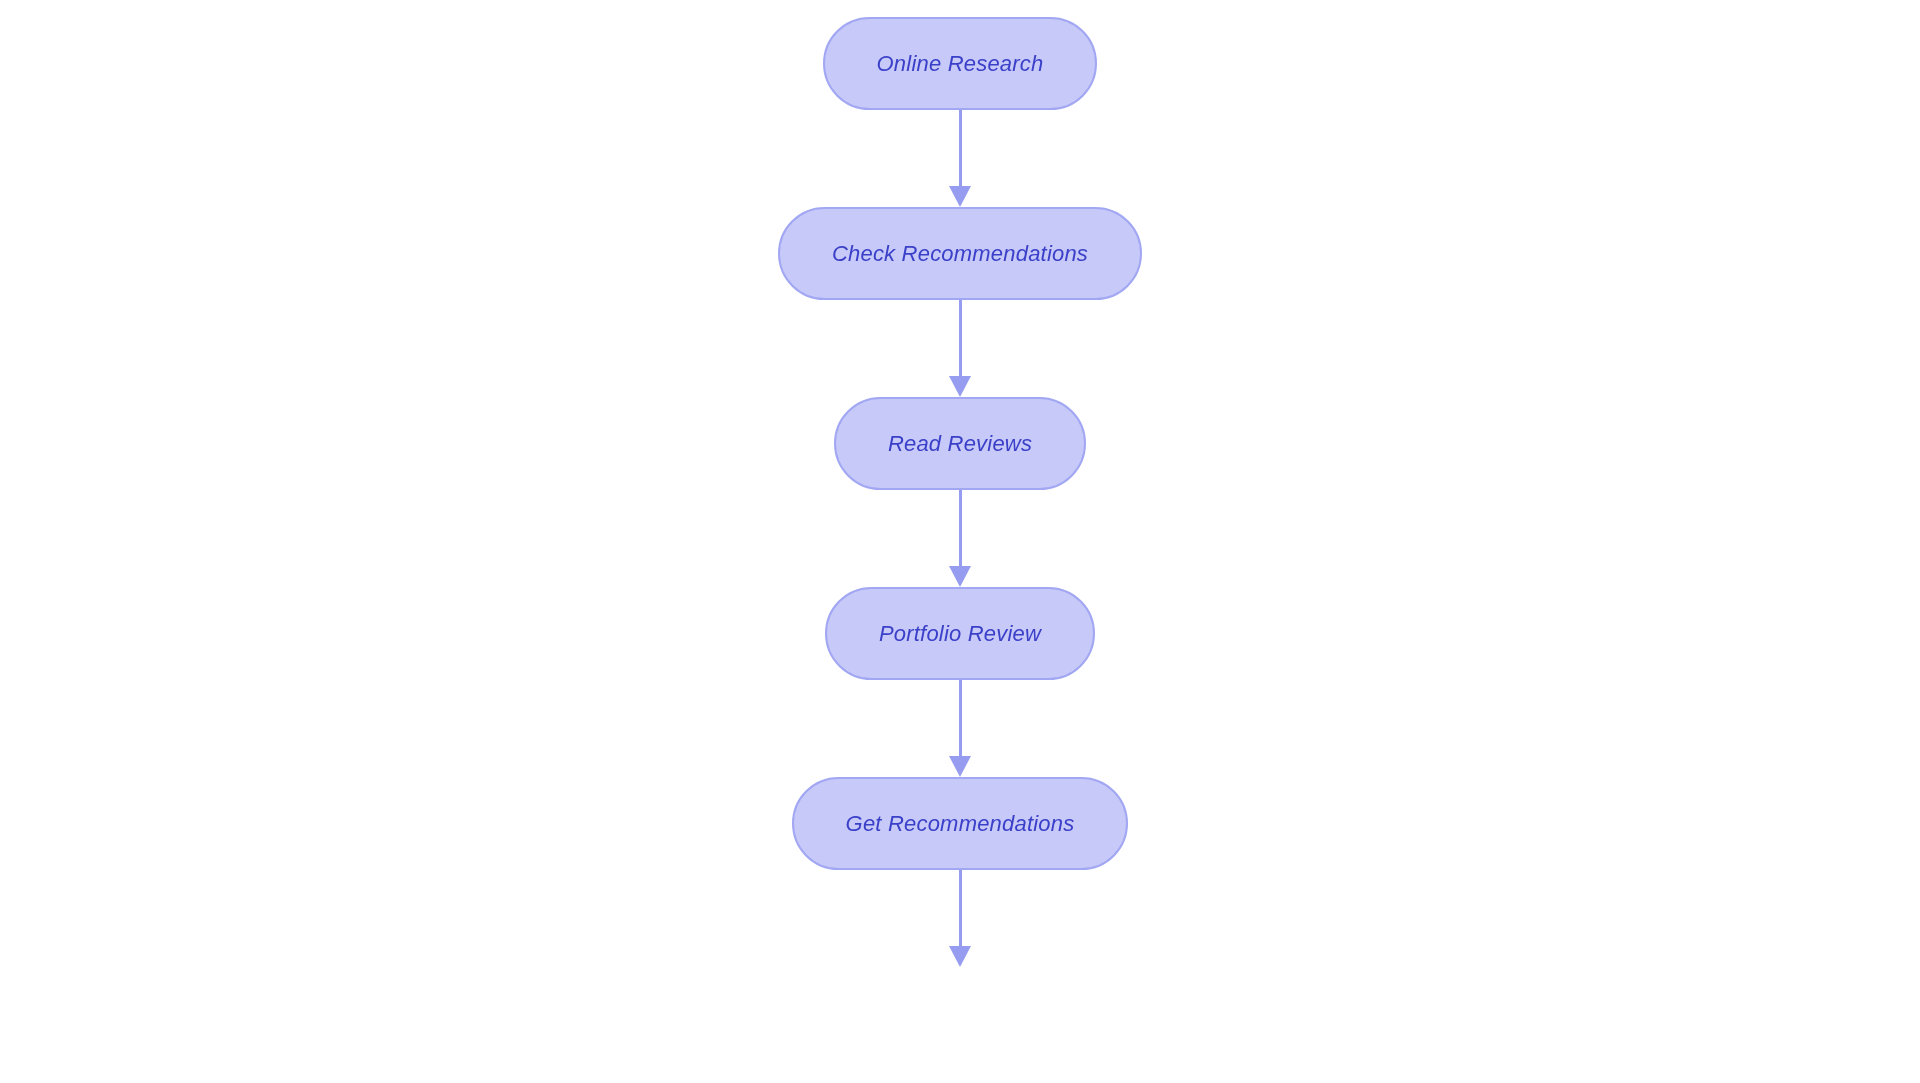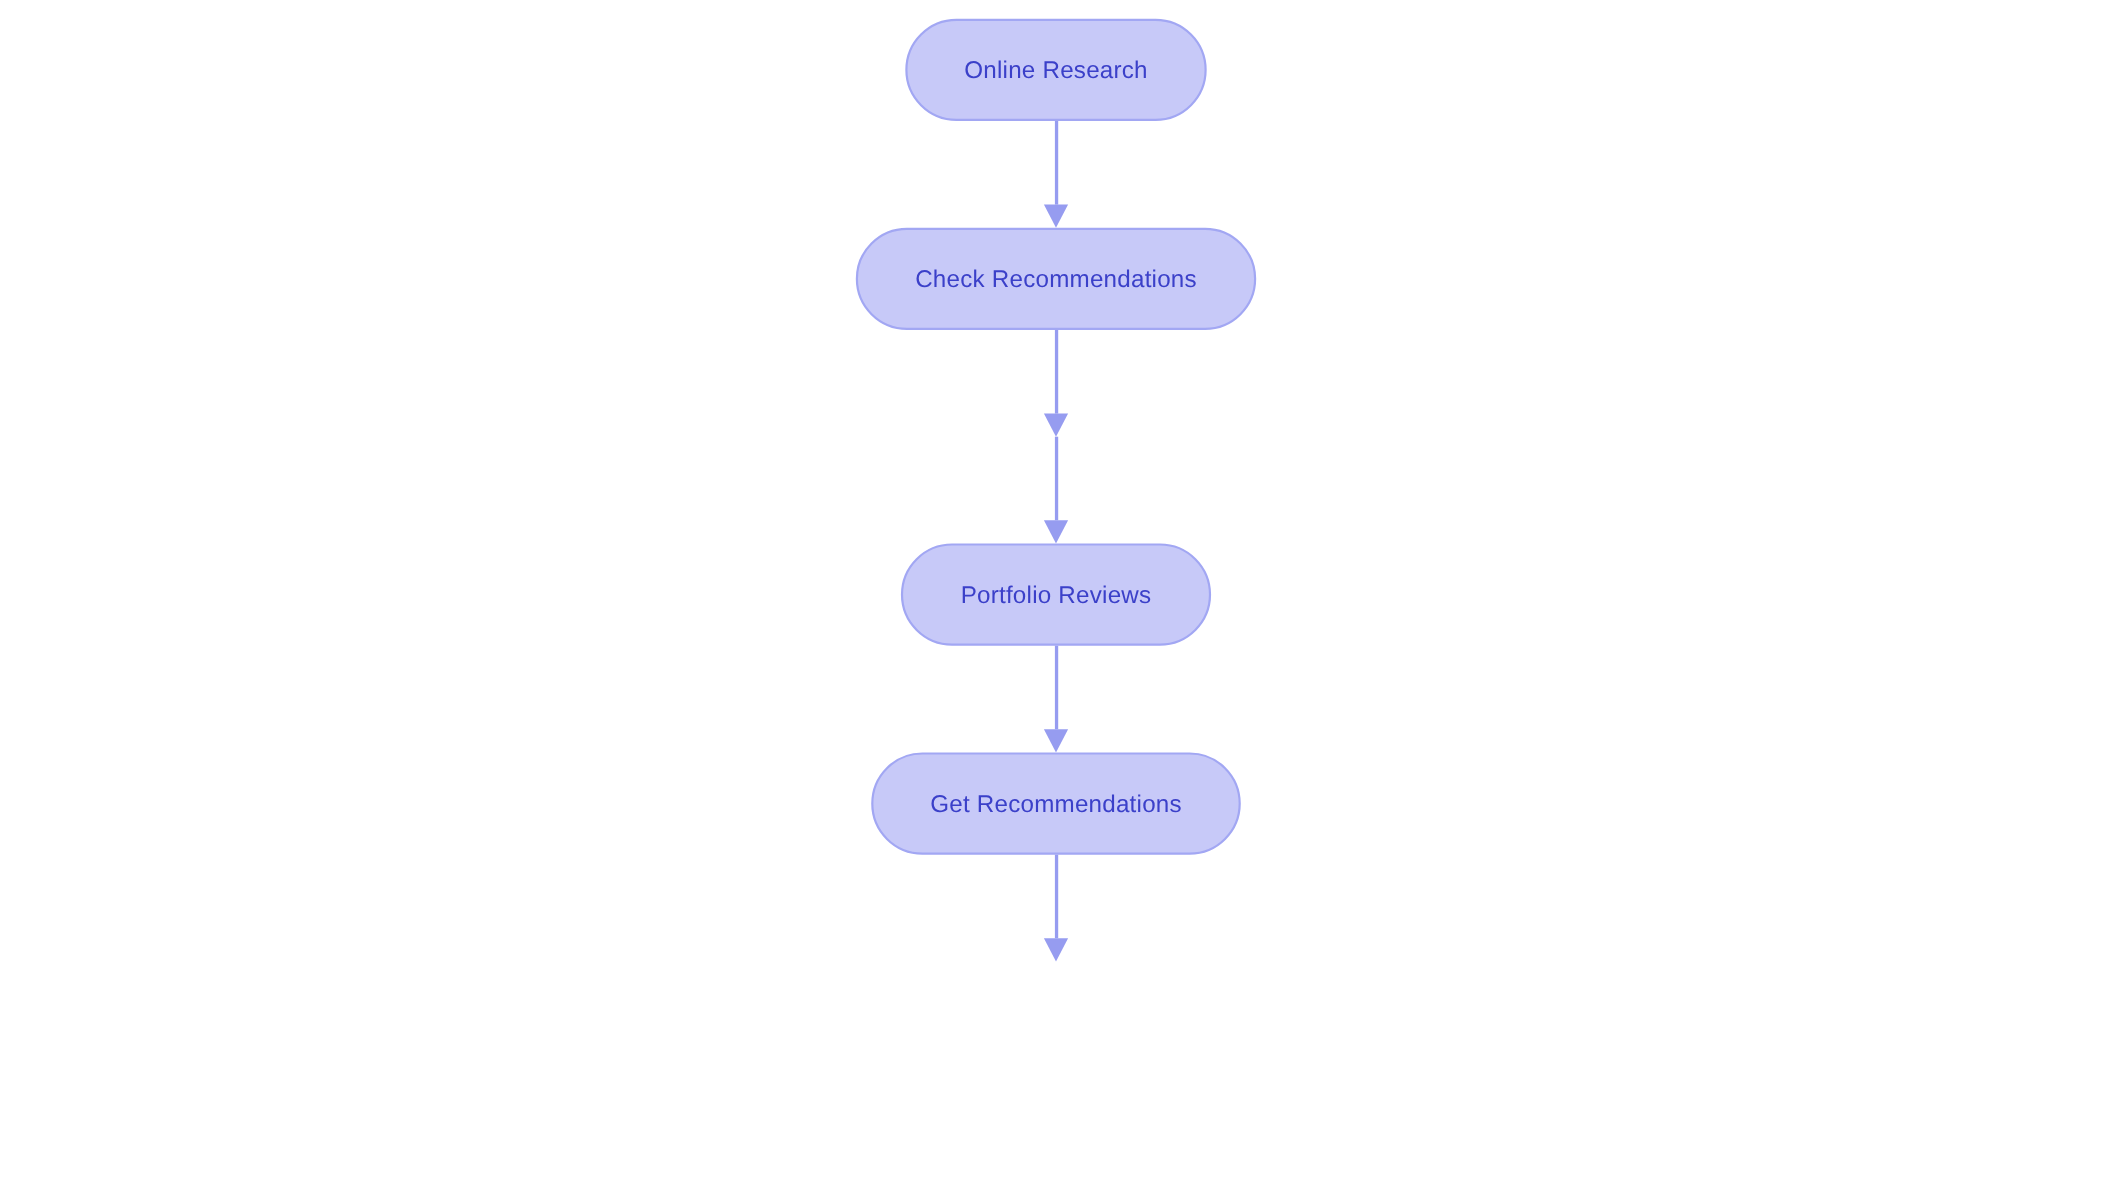--- a/index.html
+++ b/index.html
@@ -33,20 +33,21 @@
   .node {
     height: 93px;
     padding: 0 52px;
     border-radius: 47px;
     background: var(--node-fill);
     border: 2px solid var(--node-border);
     display: flex;
     align-items: center;
     justify-content: center;
     flex: 0 0 auto;
+    font-style: italic;
   }
   .node-label {
     font-size: 22px;
     letter-spacing: 0.2px;
     color: var(--node-text);
     white-space: nowrap;
   }
   .arrow {
     height: 97px;
     width: 22px;
@@ -80,26 +81,29 @@
         <div class="arrow-line"></div>
         <div class="arrow-head"></div>
       </div>
       <div class="node">
         <span class="node-label">Check Recommendations</span>
       </div>
       <div class="arrow">
         <div class="arrow-line"></div>
         <div class="arrow-head"></div>
       </div>
+      <div class="node">
+        <span class="node-label">Read Reviews</span>
+      </div>
       <div class="arrow">
         <div class="arrow-line"></div>
         <div class="arrow-head"></div>
       </div>
       <div class="node">
-        <span class="node-label">Portfolio Reviews</span>
+        <span class="node-label">Portfolio Review</span>
       </div>
       <div class="arrow">
         <div class="arrow-line"></div>
         <div class="arrow-head"></div>
       </div>
       <div class="node">
         <span class="node-label">Get Recommendations</span>
       </div>
       <div class="arrow">
         <div class="arrow-line"></div>

